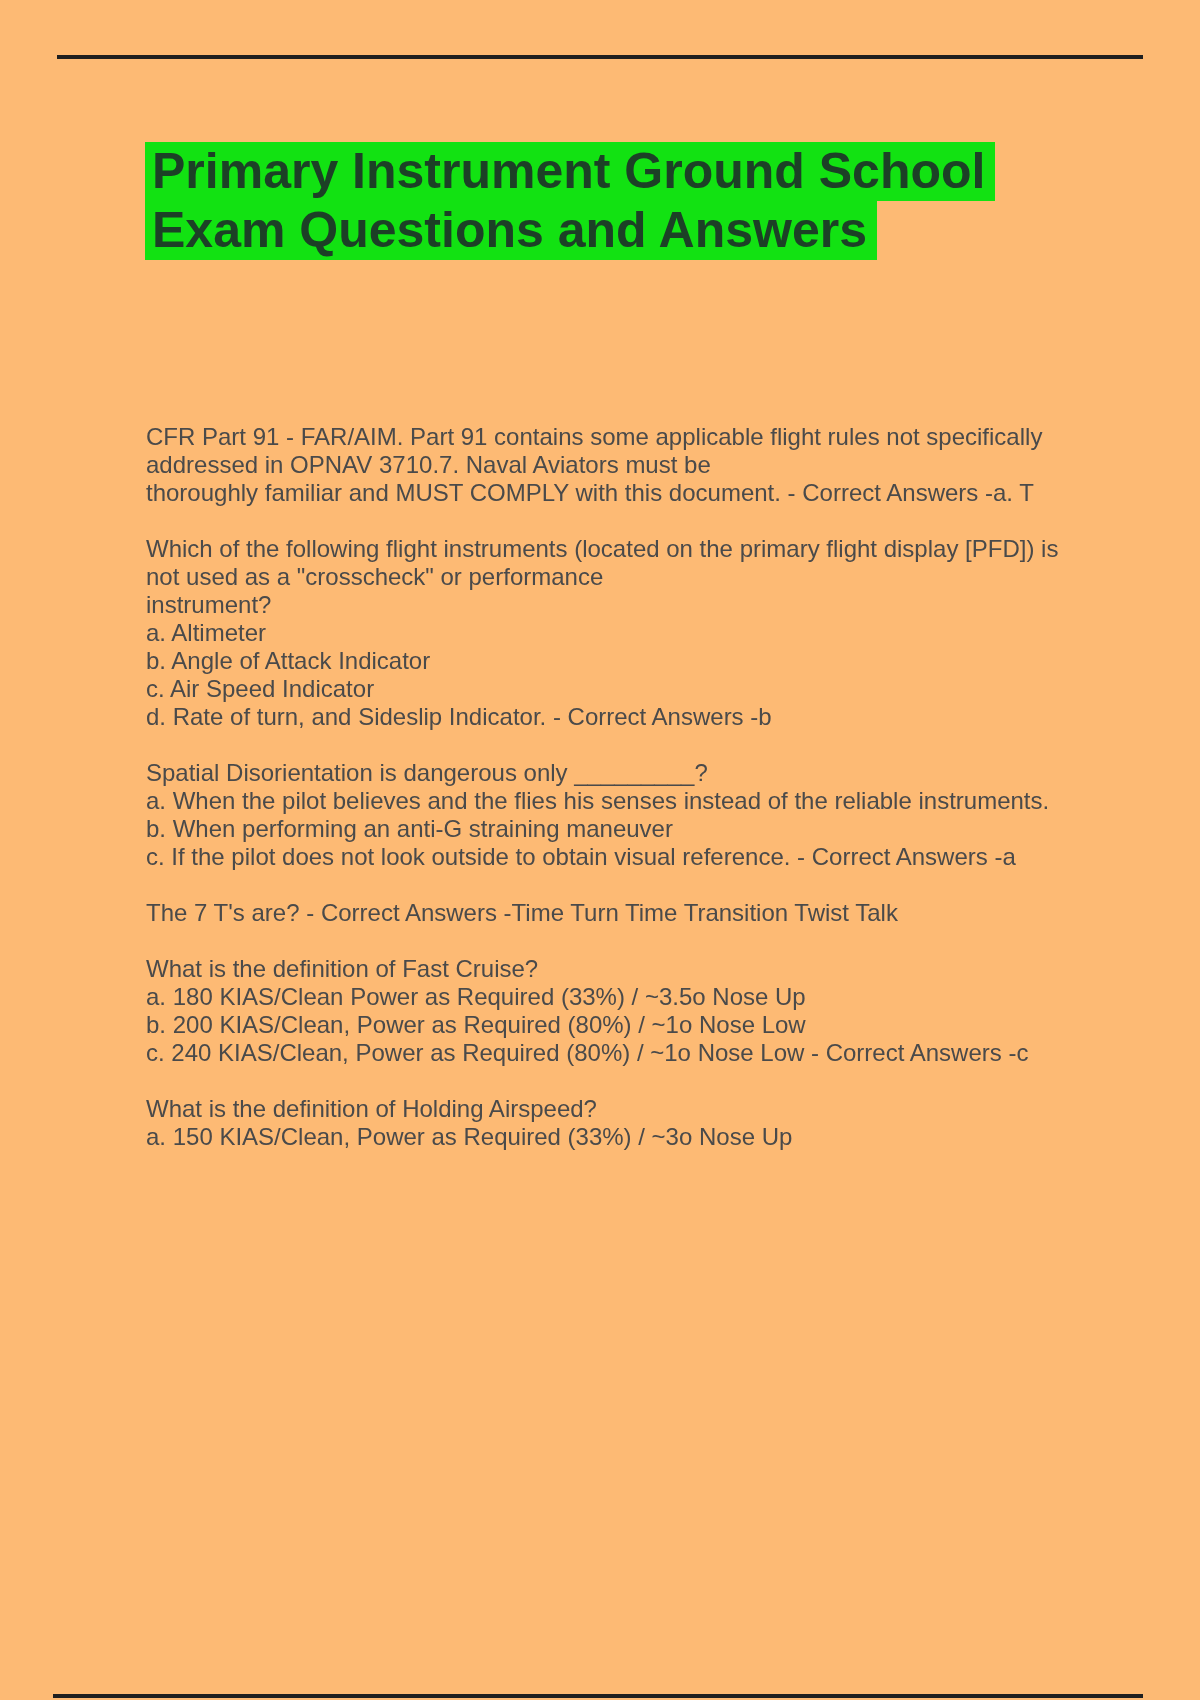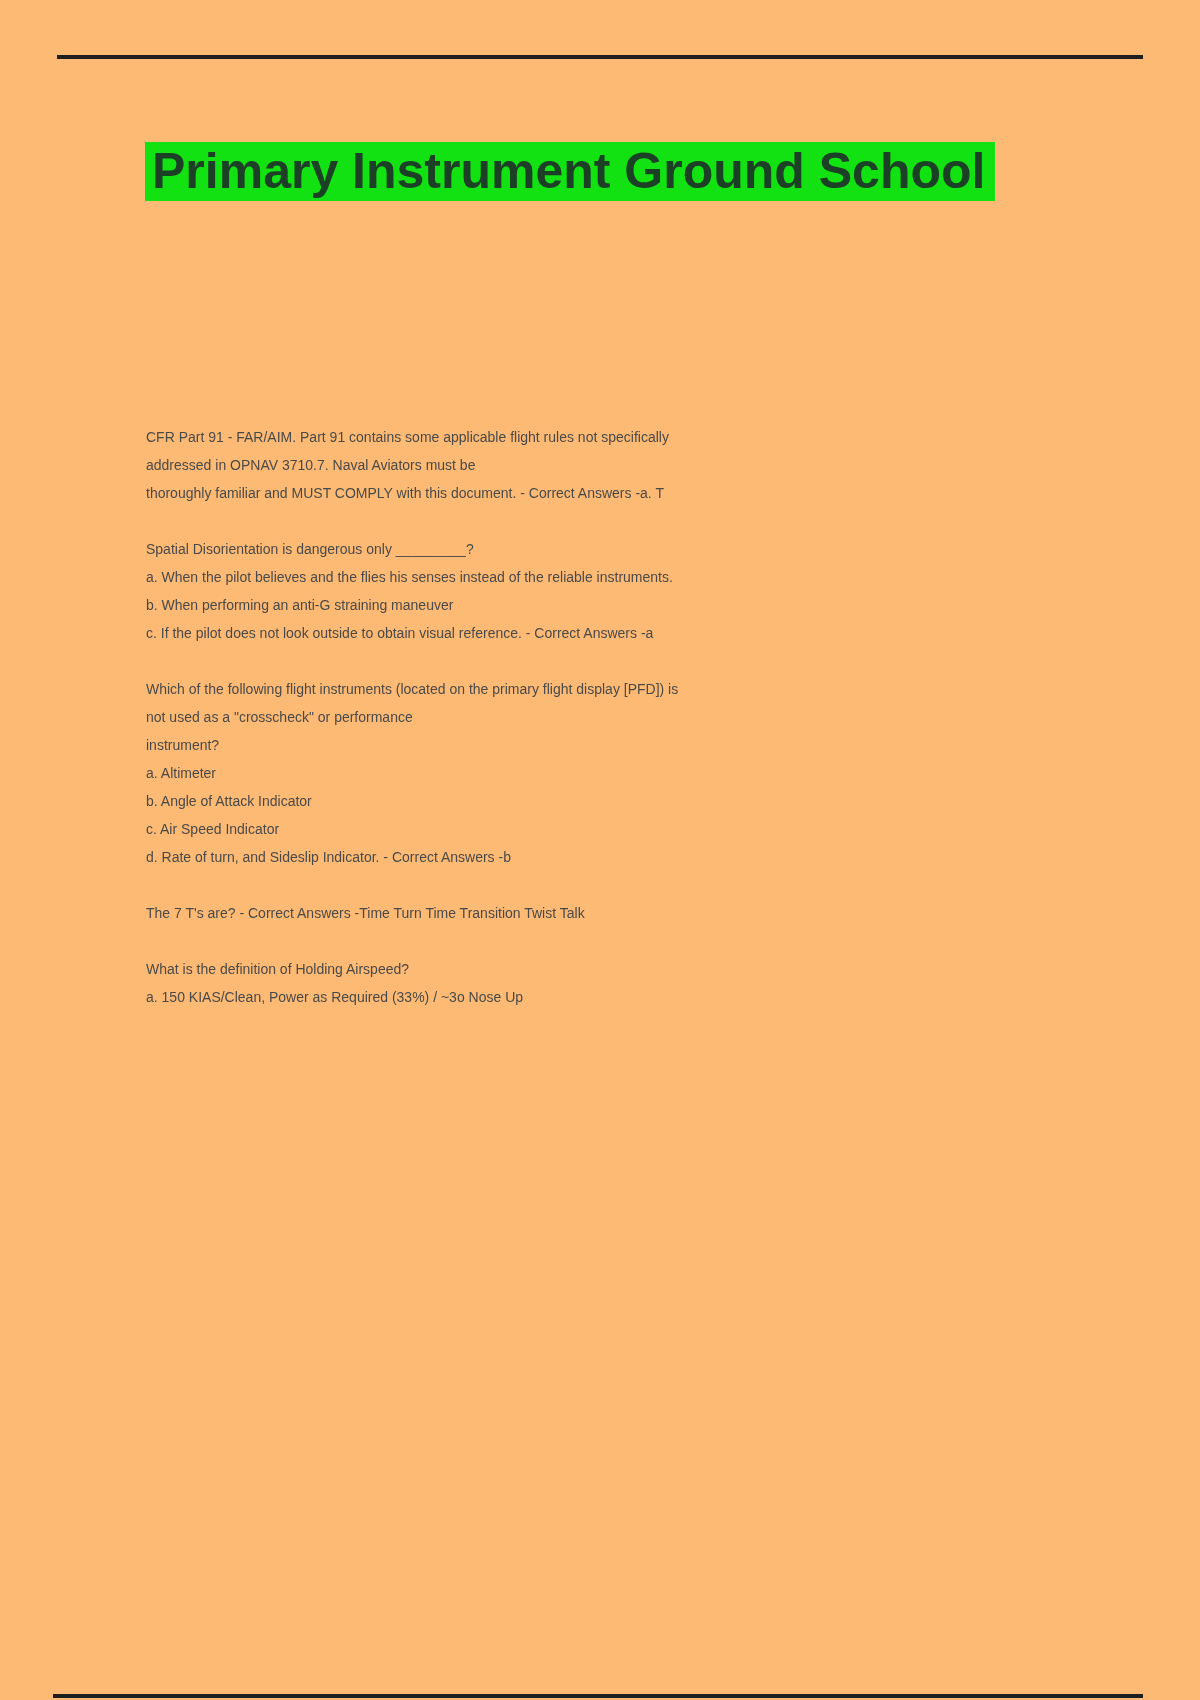--- a/index.html
+++ b/index.html
@@ -48,53 +48,57 @@
     background: #12e212;
     padding: 0 10px 0 7px;
     height: 59px;
     vertical-align: top;
   }
   .qa-body {
     position: absolute;
     left: 146px;
     top: 423px;
     width: 1010px;
-    font-size: 14px;
+    font-size: 24px;
     line-height: 28px;
     color: #4a4a4a;
   }
   .qa-body p {
     margin: 0 0 28px 0;
     white-space: pre-line;
   }
 </style>
 </head>
 <body>
 
 <div class="page">
 
   <div class="rule top"></div>
 
-  <h1 class="doc-title"><span class="hl">Primary Instrument Ground School</span><br></h1>
+  <h1 class="doc-title"><span class="hl">Primary Instrument Ground School</span><br><span class="hl">Exam Questions and Answers</span></h1>
 
   <div class="qa-body">
     <p>CFR Part 91 - FAR/AIM. Part 91 contains some applicable flight rules not specifically
 addressed in OPNAV 3710.7. Naval Aviators must be
 thoroughly familiar and MUST COMPLY with this document. - Correct Answers -a. T</p>
-    <p>Spatial Disorientation is dangerous only _________?
-a. When the pilot believes and the flies his senses instead of the reliable instruments.
-b. When performing an anti-G straining maneuver
-c. If the pilot does not look outside to obtain visual reference. - Correct Answers -a</p>
     <p>Which of the following flight instruments (located on the primary flight display [PFD]) is
 not used as a "crosscheck" or performance
 instrument?
 a. Altimeter
 b. Angle of Attack Indicator
 c. Air Speed Indicator
 d. Rate of turn, and Sideslip Indicator. - Correct Answers -b</p>
+    <p>Spatial Disorientation is dangerous only _________?
+a. When the pilot believes and the flies his senses instead of the reliable instruments.
+b. When performing an anti-G straining maneuver
+c. If the pilot does not look outside to obtain visual reference. - Correct Answers -a</p>
     <p>The 7 T's are? - Correct Answers -Time Turn Time Transition Twist Talk</p>
+    <p>What is the definition of Fast Cruise?
+a. 180 KIAS/Clean Power as Required (33%) / ~3.5o Nose Up
+b. 200 KIAS/Clean, Power as Required (80%) / ~1o Nose Low
+c. 240 KIAS/Clean, Power as Required (80%) / ~1o Nose Low - Correct Answers -c</p>
     <p>What is the definition of Holding Airspeed?
 a. 150 KIAS/Clean, Power as Required (33%) / ~3o Nose Up</p>
   </div>
 
   <div class="rule bottom"></div>
 
 </div>
 
 </body></html>

